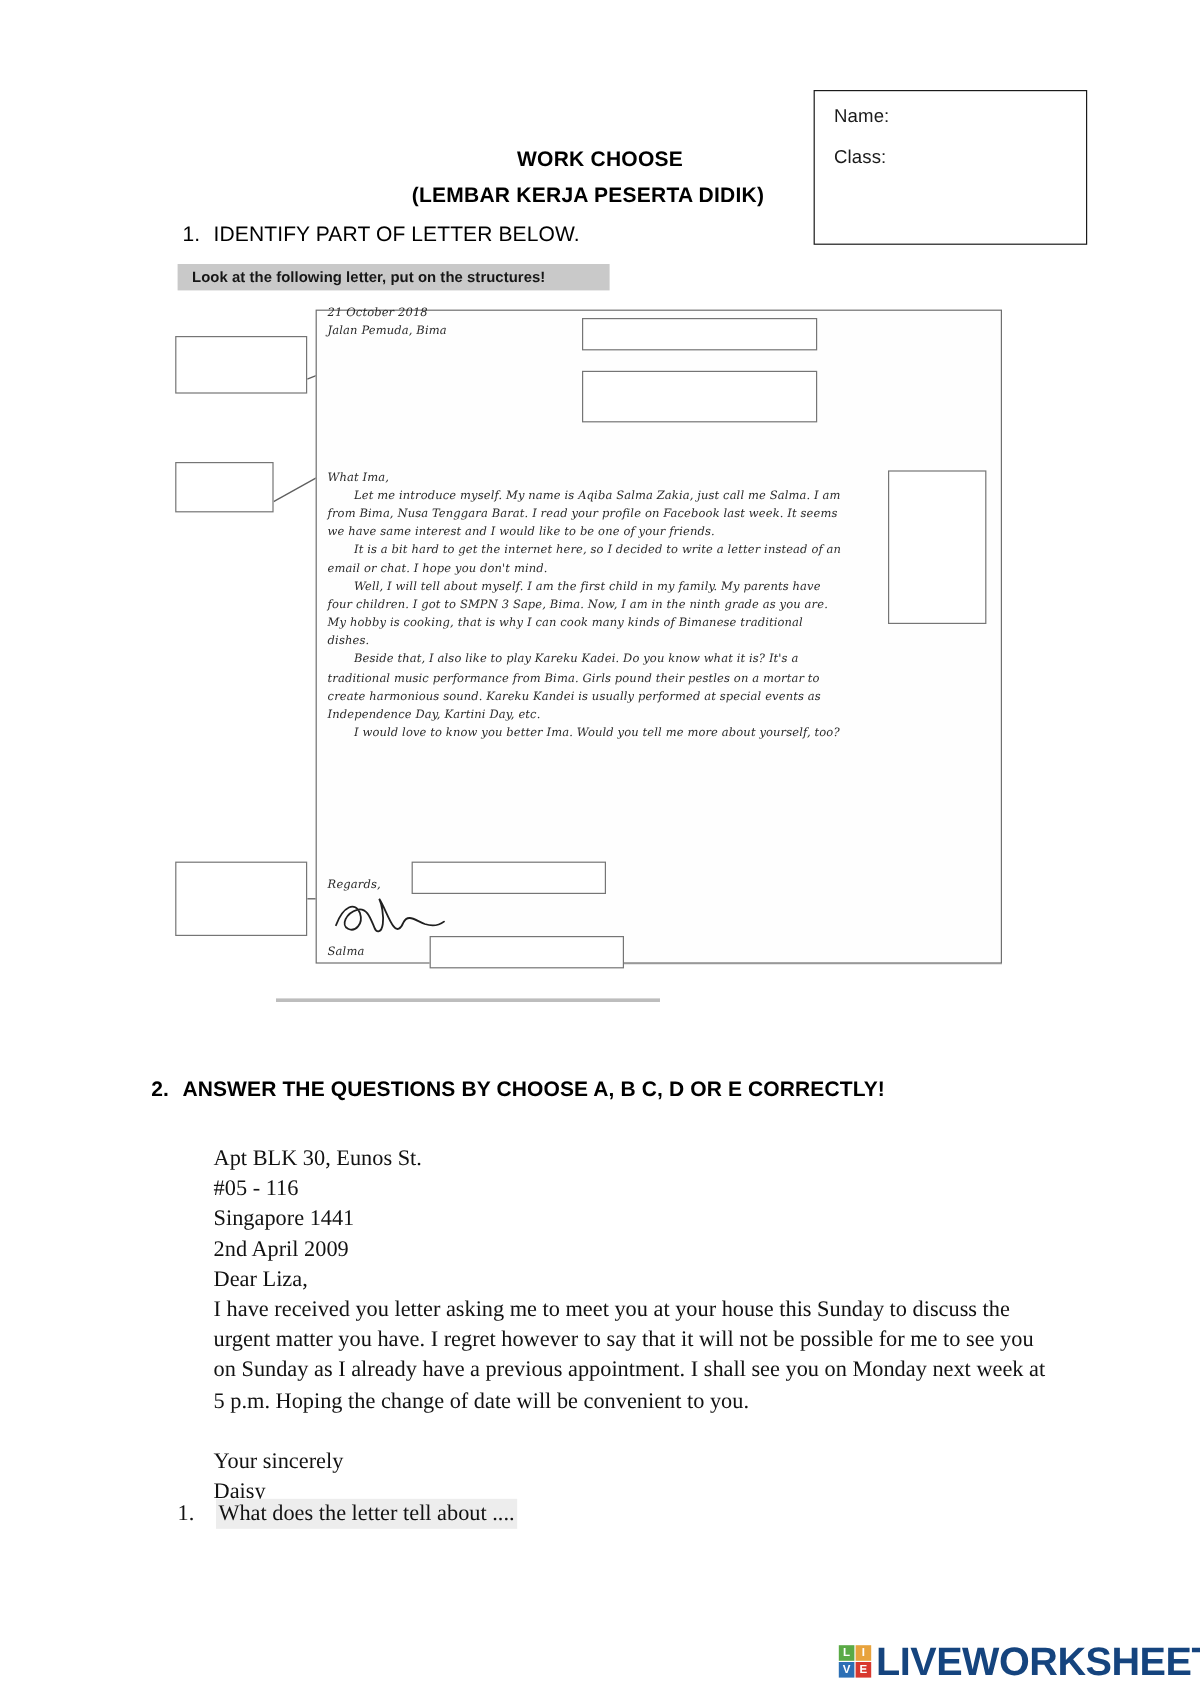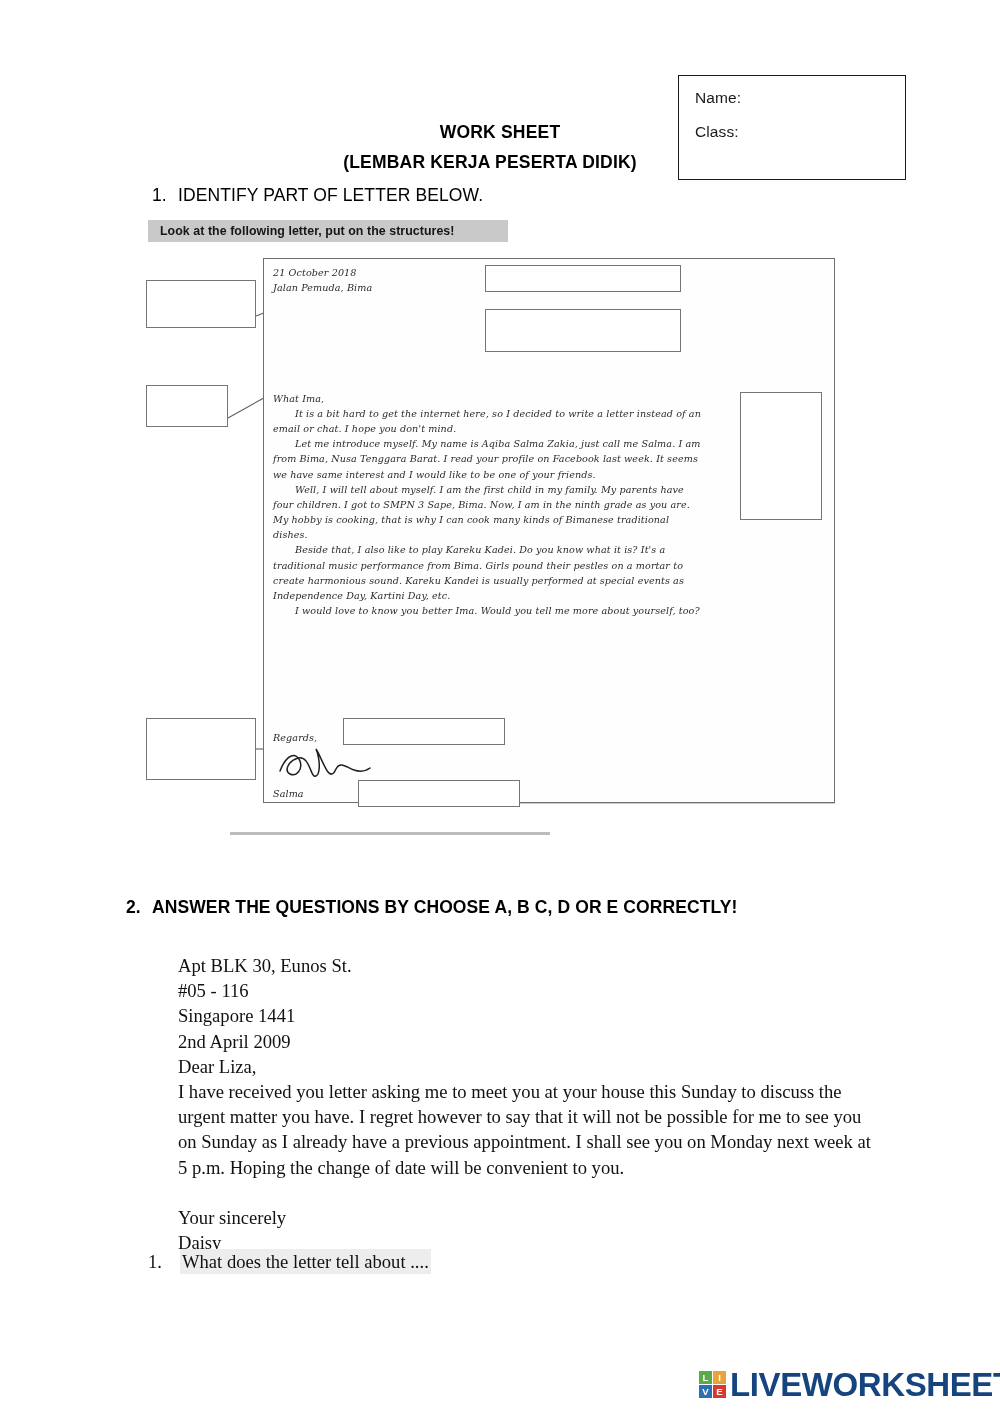--- a/index.html
+++ b/index.html
@@ -15,21 +15,21 @@
     color: #000000;
     overflow: hidden;
   }
 
   
   #name-class-box {
     position: absolute;
     left: 678px;
     top: 75px;
     width: 228px;
-    height: 105px;
+    height: 129px;
     border: 1.5px solid #1a1a1a;
     box-sizing: border-box;
     padding: 14px 0 0 16px;
   }
   #name-class-box .field-label {
     font-size: 15.5px;
     line-height: 1.05;
     color: #1a1a1a;
     margin-bottom: 18px;
     letter-spacing: .1px;
@@ -111,21 +111,21 @@
     font-family: "DejaVu Serif", serif;
     font-style: italic;
     font-size: 9.6px;
     color: #2a2a2a;
     line-height: 1.58;
     letter-spacing: .1px;
   }
   #hw-date-block {
     position: absolute;
     left: 133px;
-    top: 13px;
+    top: 1px;
     width: 180px;
   }
   #hw-recipient-block {
     position: absolute;
     left: 133px;
     top: 63px;
     width: 190px;
   }
   #hw-salutation {
     position: absolute;
@@ -263,21 +263,21 @@
   }
 </style>
 </head>
 <body>
 
 <div id="name-class-box">
   <div class="field-label">Name:</div>
   <div class="field-label">Class:</div>
 </div>
 
-<div id="worksheet-title">WORK SHEET</div>
+<div id="worksheet-title">WORK CHOOSE</div>
 <div id="worksheet-subtitle">(LEMBAR KERJA PESERTA DIDIK)</div>
 
 <div id="task1-heading">
   <span class="num">1.</span><span>IDENTIFY PART OF LETTER BELOW.</span>
 </div>
 
 <div id="letter-banner">
   <span class="banner-text">Look at the following letter, put on the structures!</span>
 </div>
 
@@ -301,22 +301,22 @@
 
   <div id="hw-date-block" class="hand">
     <div>21 October 2018</div>
     <div>Jalan Pemuda, Bima</div>
   </div>
 
 
   <div id="hw-salutation" class="hand">What Ima,</div>
 
   <div id="hw-body" class="hand">
+    <p>Let me introduce myself. My name is Aqiba Salma Zakia, just call me Salma. I am from Bima, Nusa Tenggara Barat. I read your profile on Facebook last week. It seems we have same interest and I would like to be one of your friends.</p>
     <p>It is a bit hard to get the internet here, so I decided to write a letter instead of an email or chat. I hope you don't mind.</p>
-    <p>Let me introduce myself. My name is Aqiba Salma Zakia, just call me Salma. I am from Bima, Nusa Tenggara Barat. I read your profile on Facebook last week. It seems we have same interest and I would like to be one of your friends.</p>
     <p>Well, I will tell about myself. I am the first child in my family. My parents have four children. I got to SMPN 3 Sape, Bima. Now, I am in the ninth grade as you are. My hobby is cooking, that is why I can cook many kinds of Bimanese traditional dishes.</p>
     <p>Beside that, I also like to play Kareku Kadei. Do you know what it is? It's a traditional music performance from Bima. Girls pound their pestles on a mortar to create harmonious sound. Kareku Kandei is usually performed at special events as Independence Day, Kartini Day, etc.</p>
     <p>I would love to know you better Ima. Would you tell me more about yourself, too?</p>
   </div>
 
   <div id="hw-closing" class="hand">Regards,</div>
 
   <svg id="hw-signature" viewBox="0 0 100 42">
     <path d="M4 30 C10 14, 20 10, 24 20 C27 29, 20 36, 14 33 C8 30, 12 20, 22 17
              C30 15, 33 25, 36 32 C38 37, 42 36, 43 29 C44 22, 42 12, 40 8

